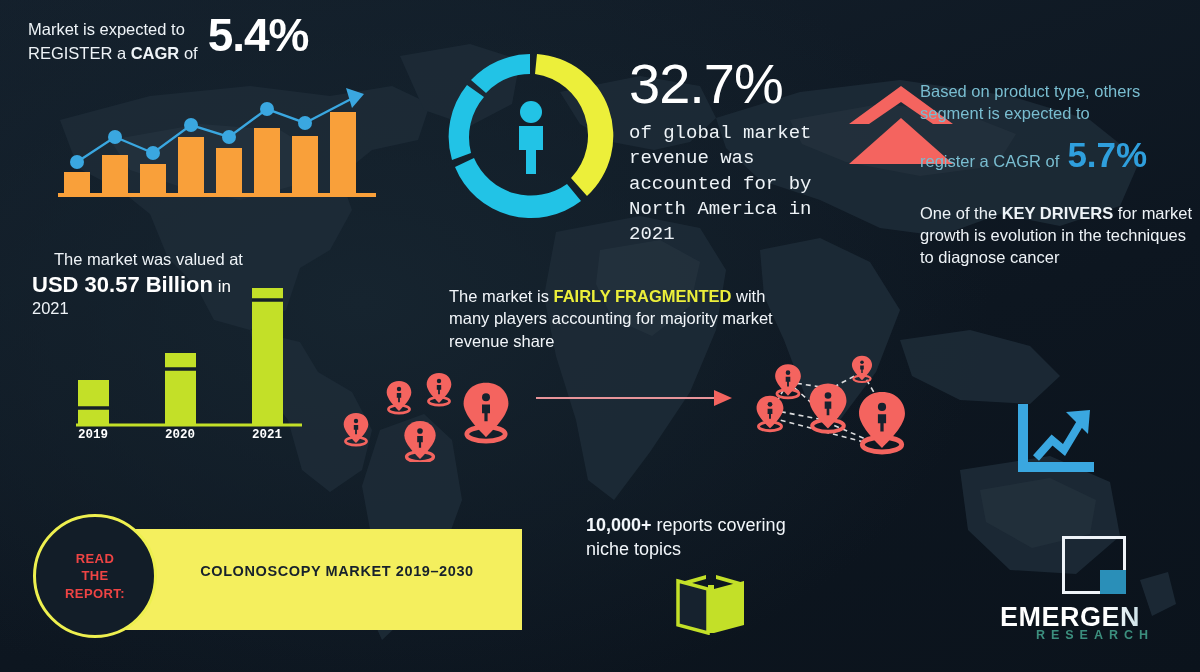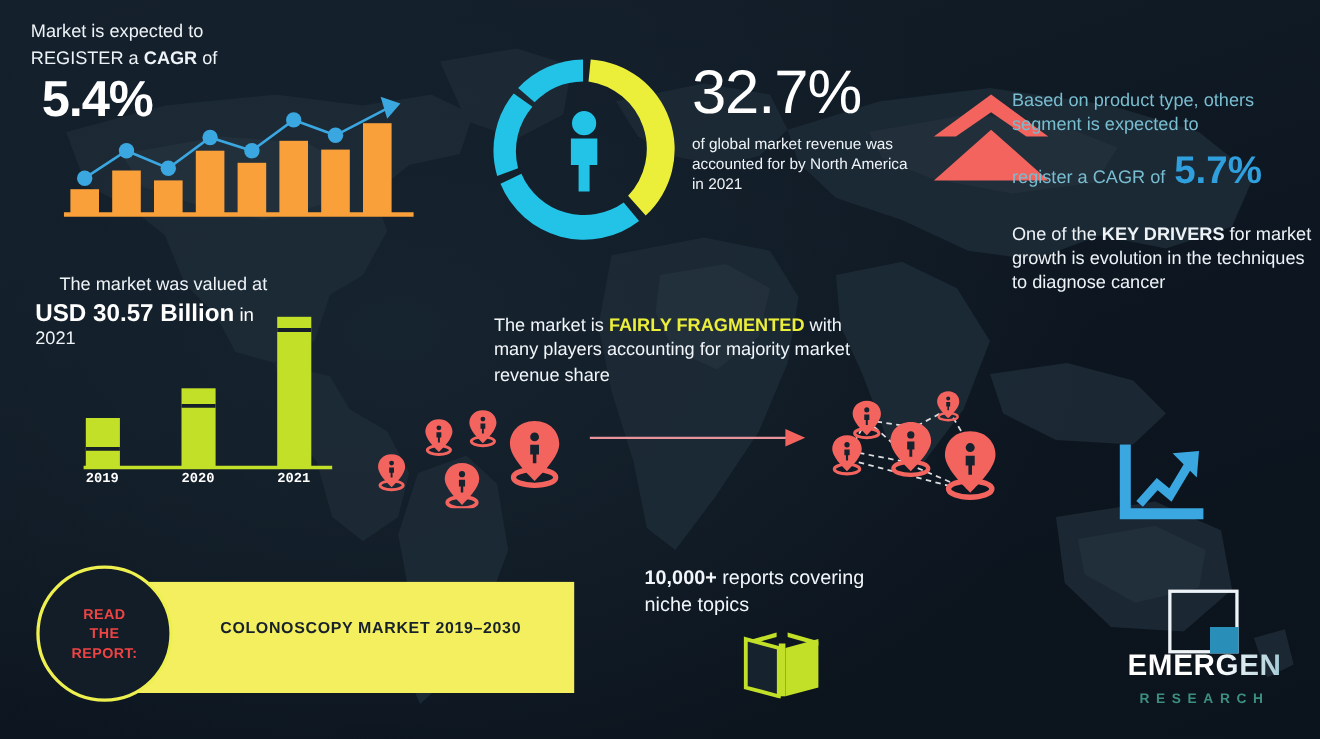--- a/index.html
+++ b/index.html
@@ -10,38 +10,38 @@
     background-image:
       radial-gradient(ellipse 900px 600px at 30% 45%, #16242f 0%, rgba(18,30,42,0) 70%),
       linear-gradient(160deg,#14202c 0%, #0d1620 60%, #0b131c 100%);
     color:#ffffff;
   }
   
   #mapwrap{position:absolute;inset:0;opacity:.9;}
   .mapsvg{position:absolute;inset:0;width:1200px;height:672px;}
 
   
-  .tb{position:absolute;line-height:1.22;flex-direction:column;}
+  .tb{position:absolute;line-height:1.22;}
 
   
   #cagrBlock{left:28px;top:12px;width:380px;display:flex;align-items:flex-start;}
   #cagrText{font-size:16.5px;color:#eef3f7;line-height:1.45;padding-top:6px;white-space:nowrap;}
   #cagrText .b{font-weight:bold;}
   #cagrValue{font-size:46px;font-weight:bold;color:#ffffff;letter-spacing:-1px;margin-left:10px;line-height:1;}
 
   
   #barOrange{position:absolute;left:58px;top:82px;width:320px;height:118px;}
 
   
   #donutWrap{position:absolute;left:441px;top:46px;width:180px;height:180px;}
 
   
   #naBlock{position:absolute;left:629px;top:56px;width:200px;}
   #naPct{font-size:56px;font-weight:normal;color:#ffffff;line-height:1;letter-spacing:-1px;}
-  #naDesc{font-size:14px;color:#eef3f7;line-height:1.33;margin-top:9px;}
+  #naDesc{font-size:19px;color:#eef3f7;line-height:1.33;margin-top:9px;font-family:Liberation Mono, monospace;}
 
   
   #chev{position:absolute;left:845px;top:84px;width:112px;height:85px;}
 
   
   #ptBlock{position:absolute;left:920px;top:80px;width:280px;}
   #ptLine1{font-size:16.5px;color:#79bdd0;line-height:1.35;}
   #ptLine2Wrap{display:flex;align-items:baseline;margin-top:12px;}
   #ptLine2{font-size:16.5px;color:#79bdd0;}
   #ptPct{font-size:35px;font-weight:bold;color:#2f9fdd;margin-left:8px;line-height:1;}
@@ -83,21 +83,21 @@
   #bannerLabel{position:absolute;left:0;top:0;width:430px;height:83px;display:flex;align-items:center;justify-content:center;
                 font-size:14.5px;font-weight:bold;color:#17212c;letter-spacing:.6px;padding-left:60px;box-sizing:border-box;}
   #readCircle{position:absolute;left:33px;top:514px;width:118px;height:118px;border-radius:50%;
               background:#121d28;border:3px solid #eef04f;display:flex;align-items:center;justify-content:center;z-index:3;}
   #readCircleTxt{font-size:13px;font-weight:bold;color:#ef4444;text-align:center;line-height:1.35;letter-spacing:.4px;}
 
   
   #logo{position:absolute;left:1000px;top:536px;width:190px;height:112px;}
   #logoSquare{position:absolute;left:62px;top:0;width:64px;height:58px;border:3px solid #eef3f8;box-sizing:border-box;}
   #logoSquareAccent{position:absolute;left:100px;top:34px;width:26px;height:24px;background:#2a8fb8;}
-  #logoName{position:absolute;left:0;top:56px;width:190px;text-align:center;font-size:27px;font-weight:bold;
+  #logoName{position:absolute;left:0;top:68px;width:190px;font-size:27px;font-weight:bold;
             letter-spacing:.5px;line-height:1;
             background:linear-gradient(90deg,#ffffff 0%,#ffffff 55%,#bcd8e0 80%,#6fb0c4 100%);
             -webkit-background-clip:text;background-clip:text;color:transparent;}
   #logoSub{position:absolute;left:0;top:92px;width:190px;text-align:center;font-size:12.5px;letter-spacing:6px;
            font-weight:bold;color:#3c8f7e;}
 </style>
 </head>
 <body>
 
 <div id="canvas">

